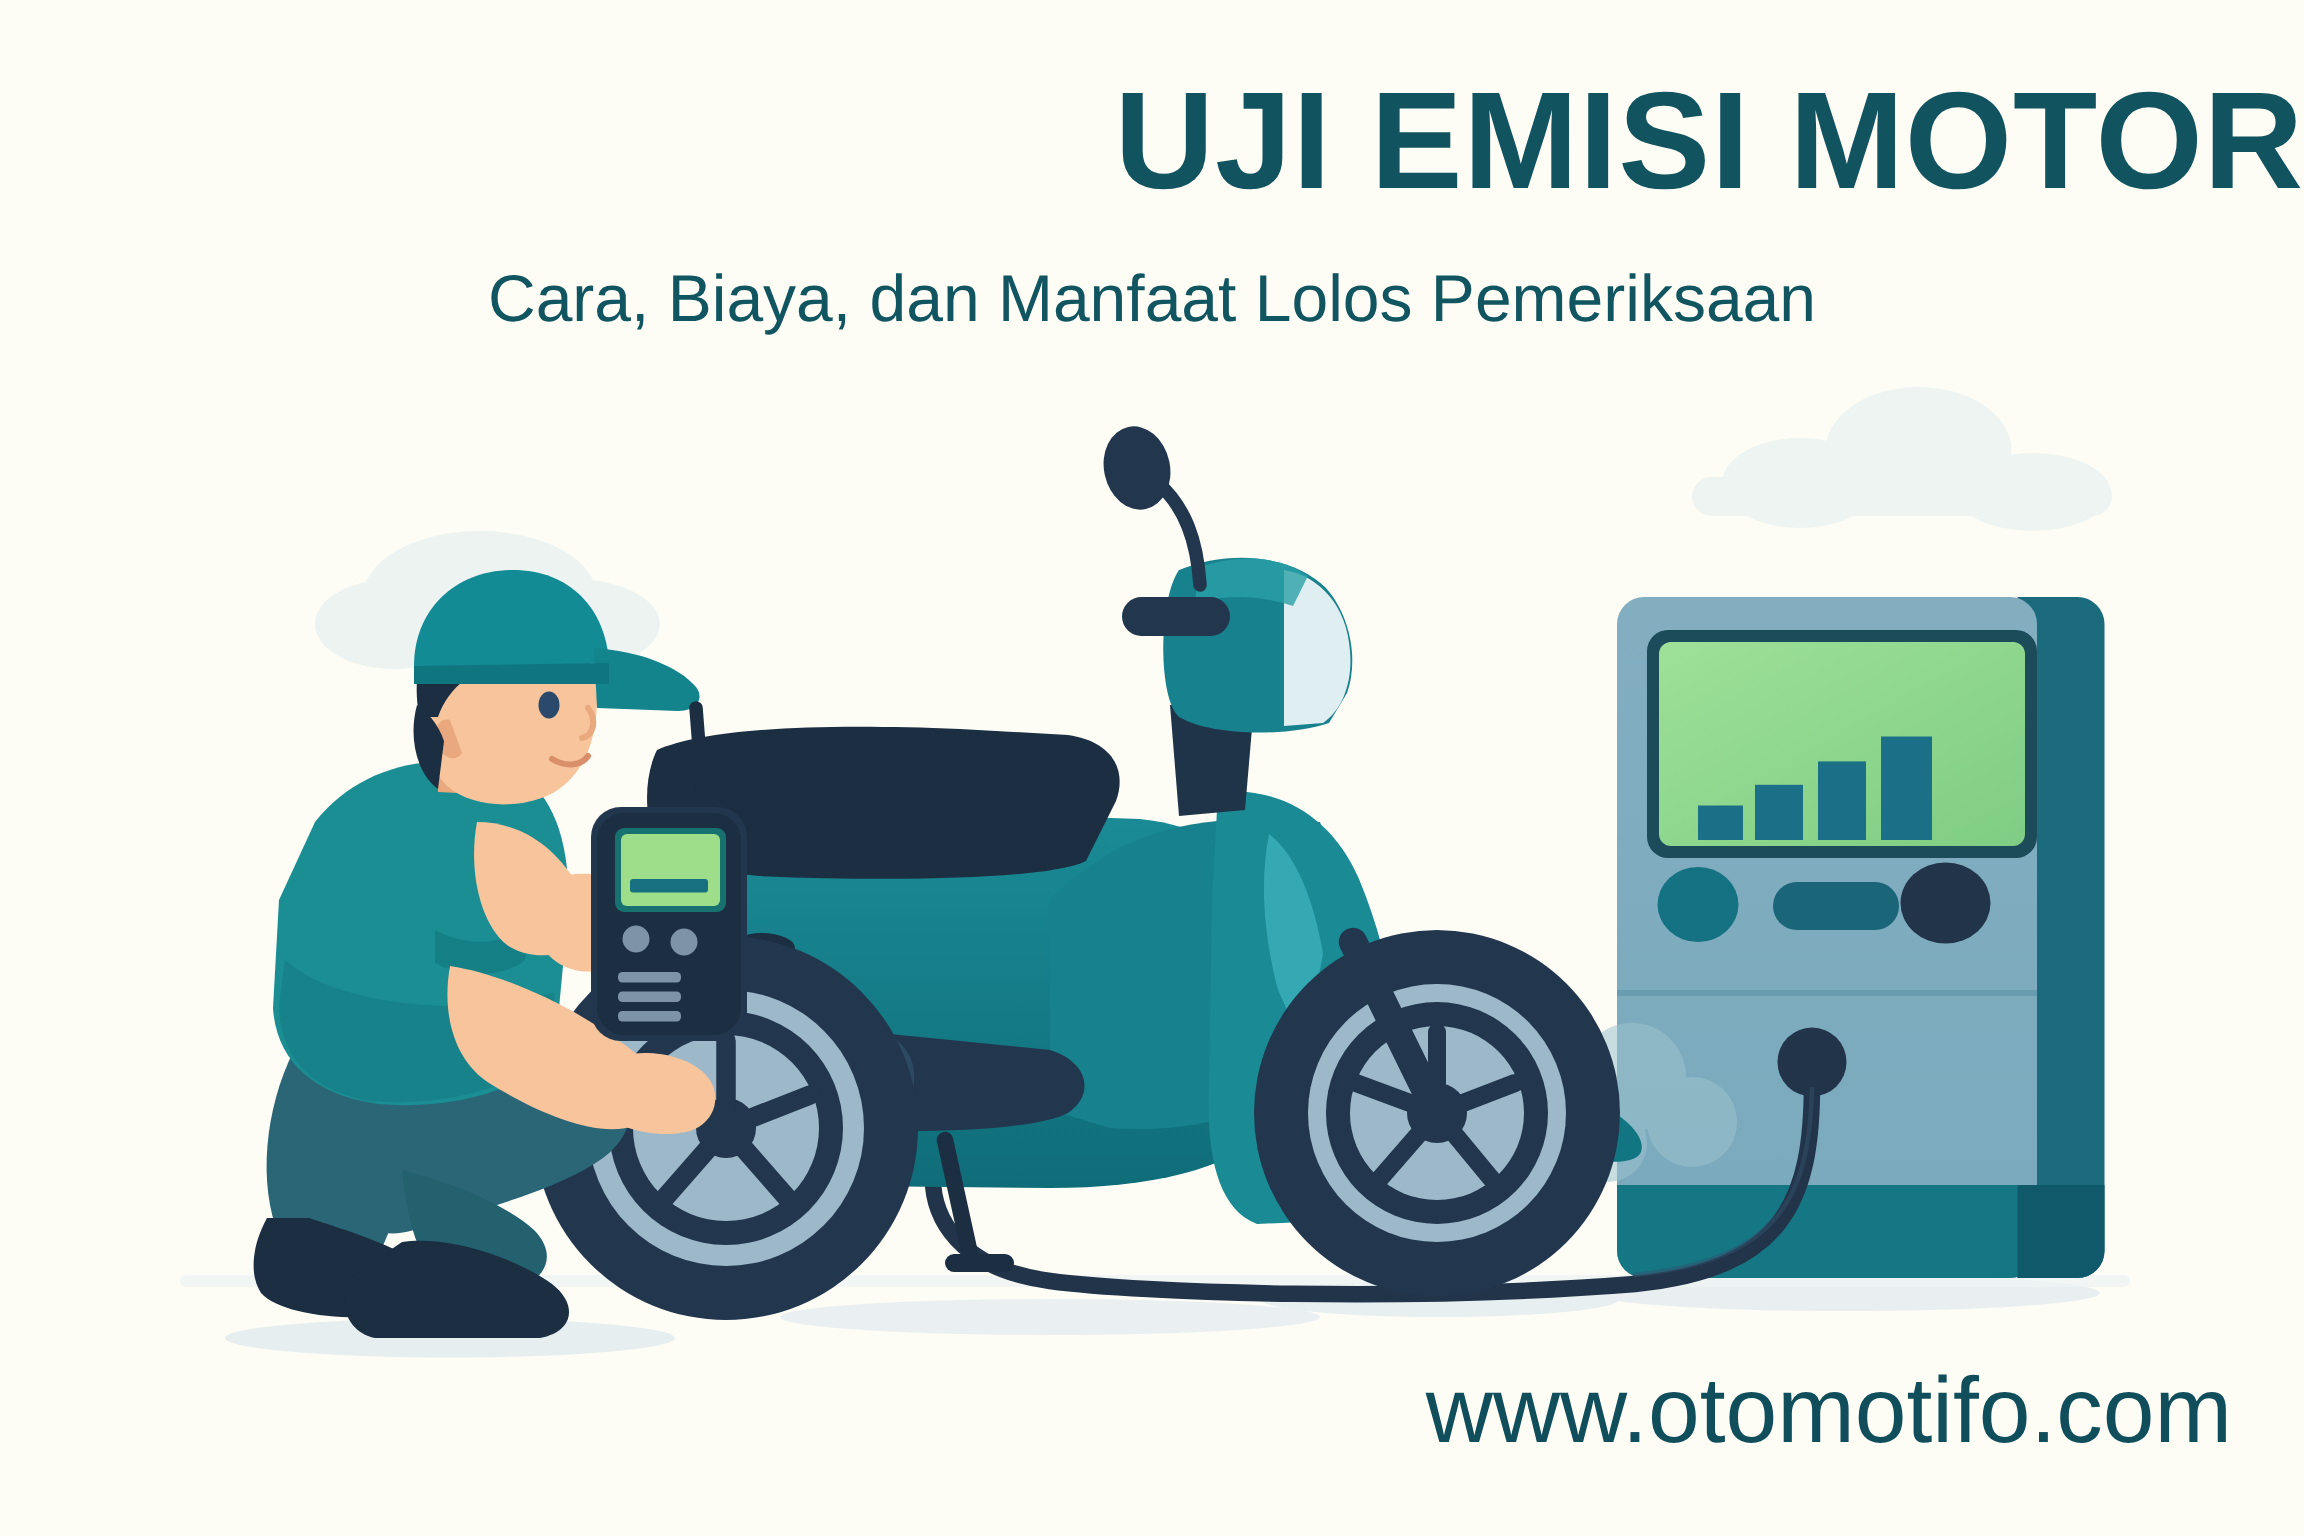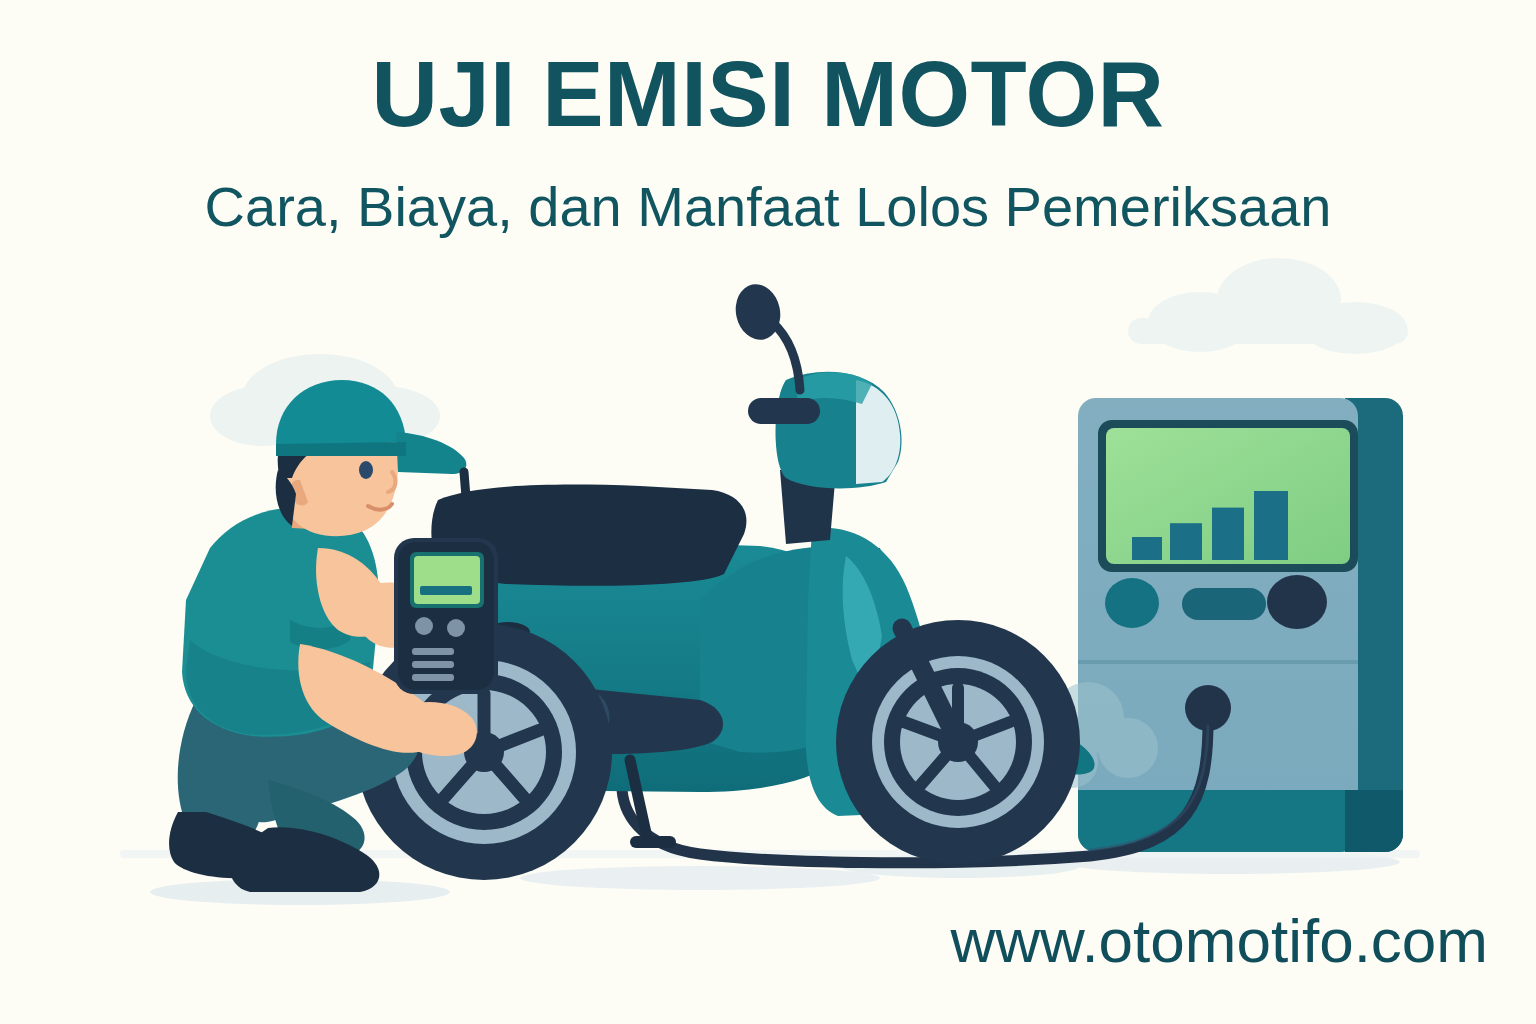--- a/index.html
+++ b/index.html
@@ -27,35 +27,35 @@
   .txt-layer {
     position: absolute;
     inset: 0;
     pointer-events: none;
   }
   #title {
     position: absolute;
     top: 48px;
     left: 0;
     width: 1536px;
-    text-align: center;
+    text-align: right;
     font-size: 92px;
     font-weight: 700;
     letter-spacing: 0.5px;
     color: #11535f;
     line-height: 1.02;
     font-family: "Liberation Sans", sans-serif;
   }
   #subtitle {
     position: absolute;
     top: 176px;
     left: 0;
     width: 1536px;
     text-align: center;
-    font-size: 56px;
+    font-size: 44px;
     font-weight: 400;
     color: #115561;
     line-height: 1.1;
     font-family: "Liberation Sans", sans-serif;
   }
   #site-url {
     position: absolute;
     top: 905px;
     right: 48px;
     font-size: 62px;

